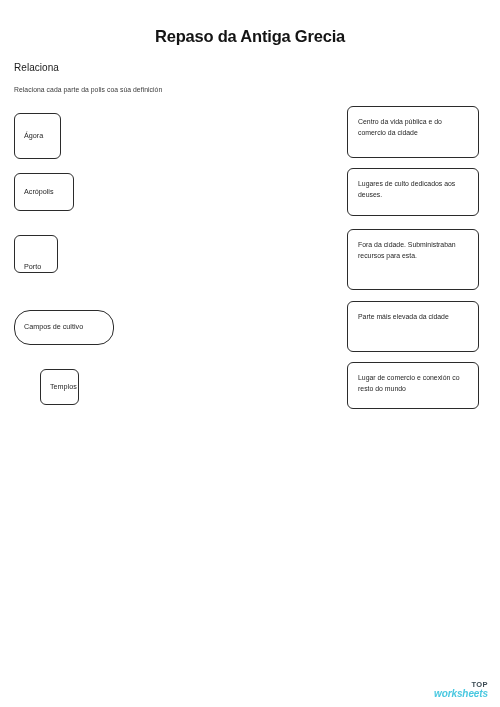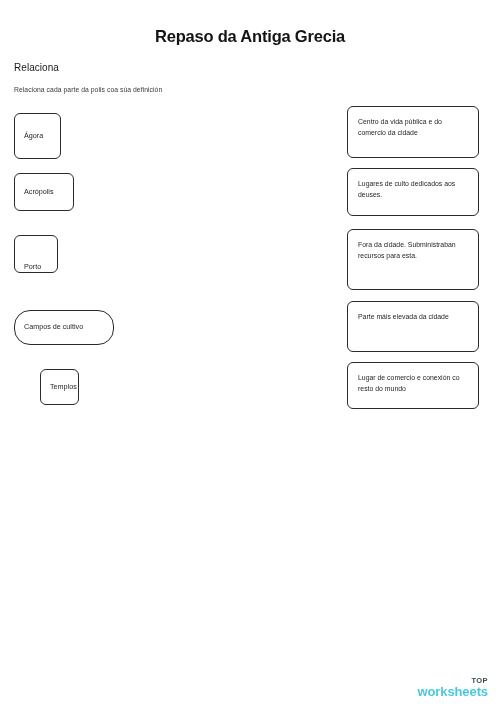--- a/index.html
+++ b/index.html
@@ -112,24 +112,25 @@
     text-align: right;
     line-height: 1.05;
   }
   .logo-top {
     font-size: 7.5px;
     font-weight: bold;
     color: #3b4a52;
     letter-spacing: 0.4px;
   }
   .logo-worksheets {
-    font-size: 13px;
+    font-size: 10px;
     font-weight: bold;
     color: #49c8e0;
     letter-spacing: -0.1px;
+    font-style: italic;
   }
 </style>
 </head>
 <body>
 
 <div class="page">
 
   <div class="worksheet-title">Repaso da Antiga Grecia</div>
 
   <div class="section-heading">Relaciona</div>

